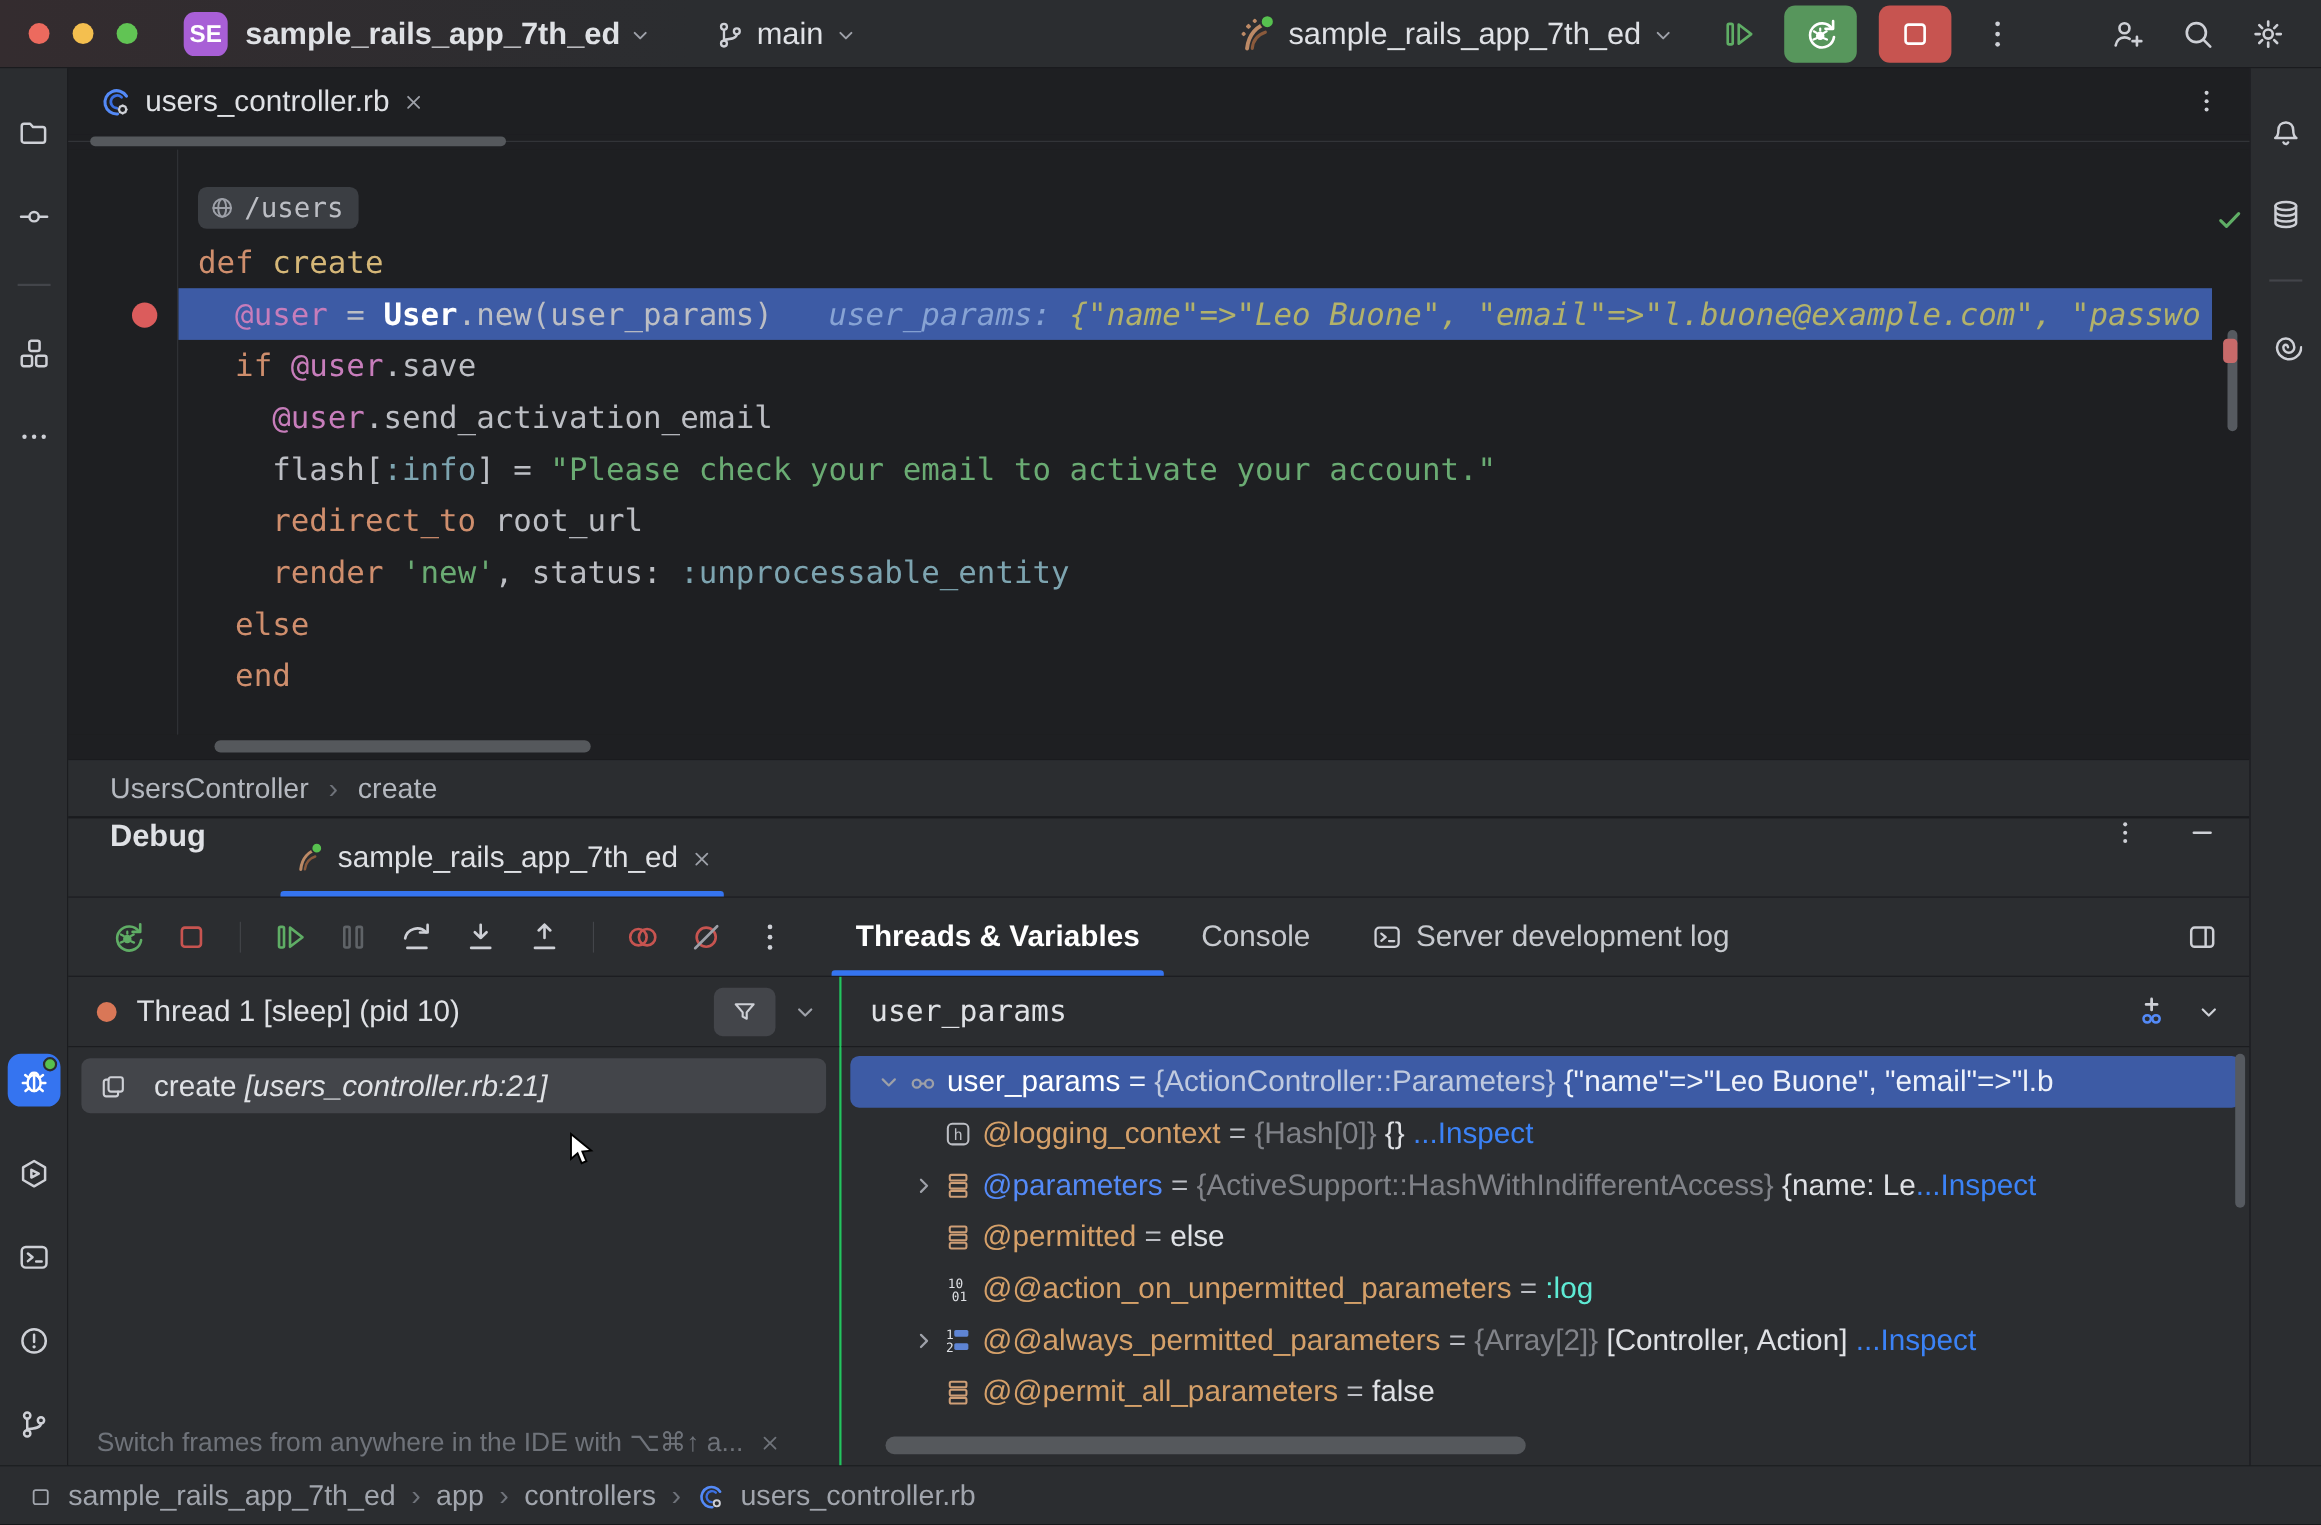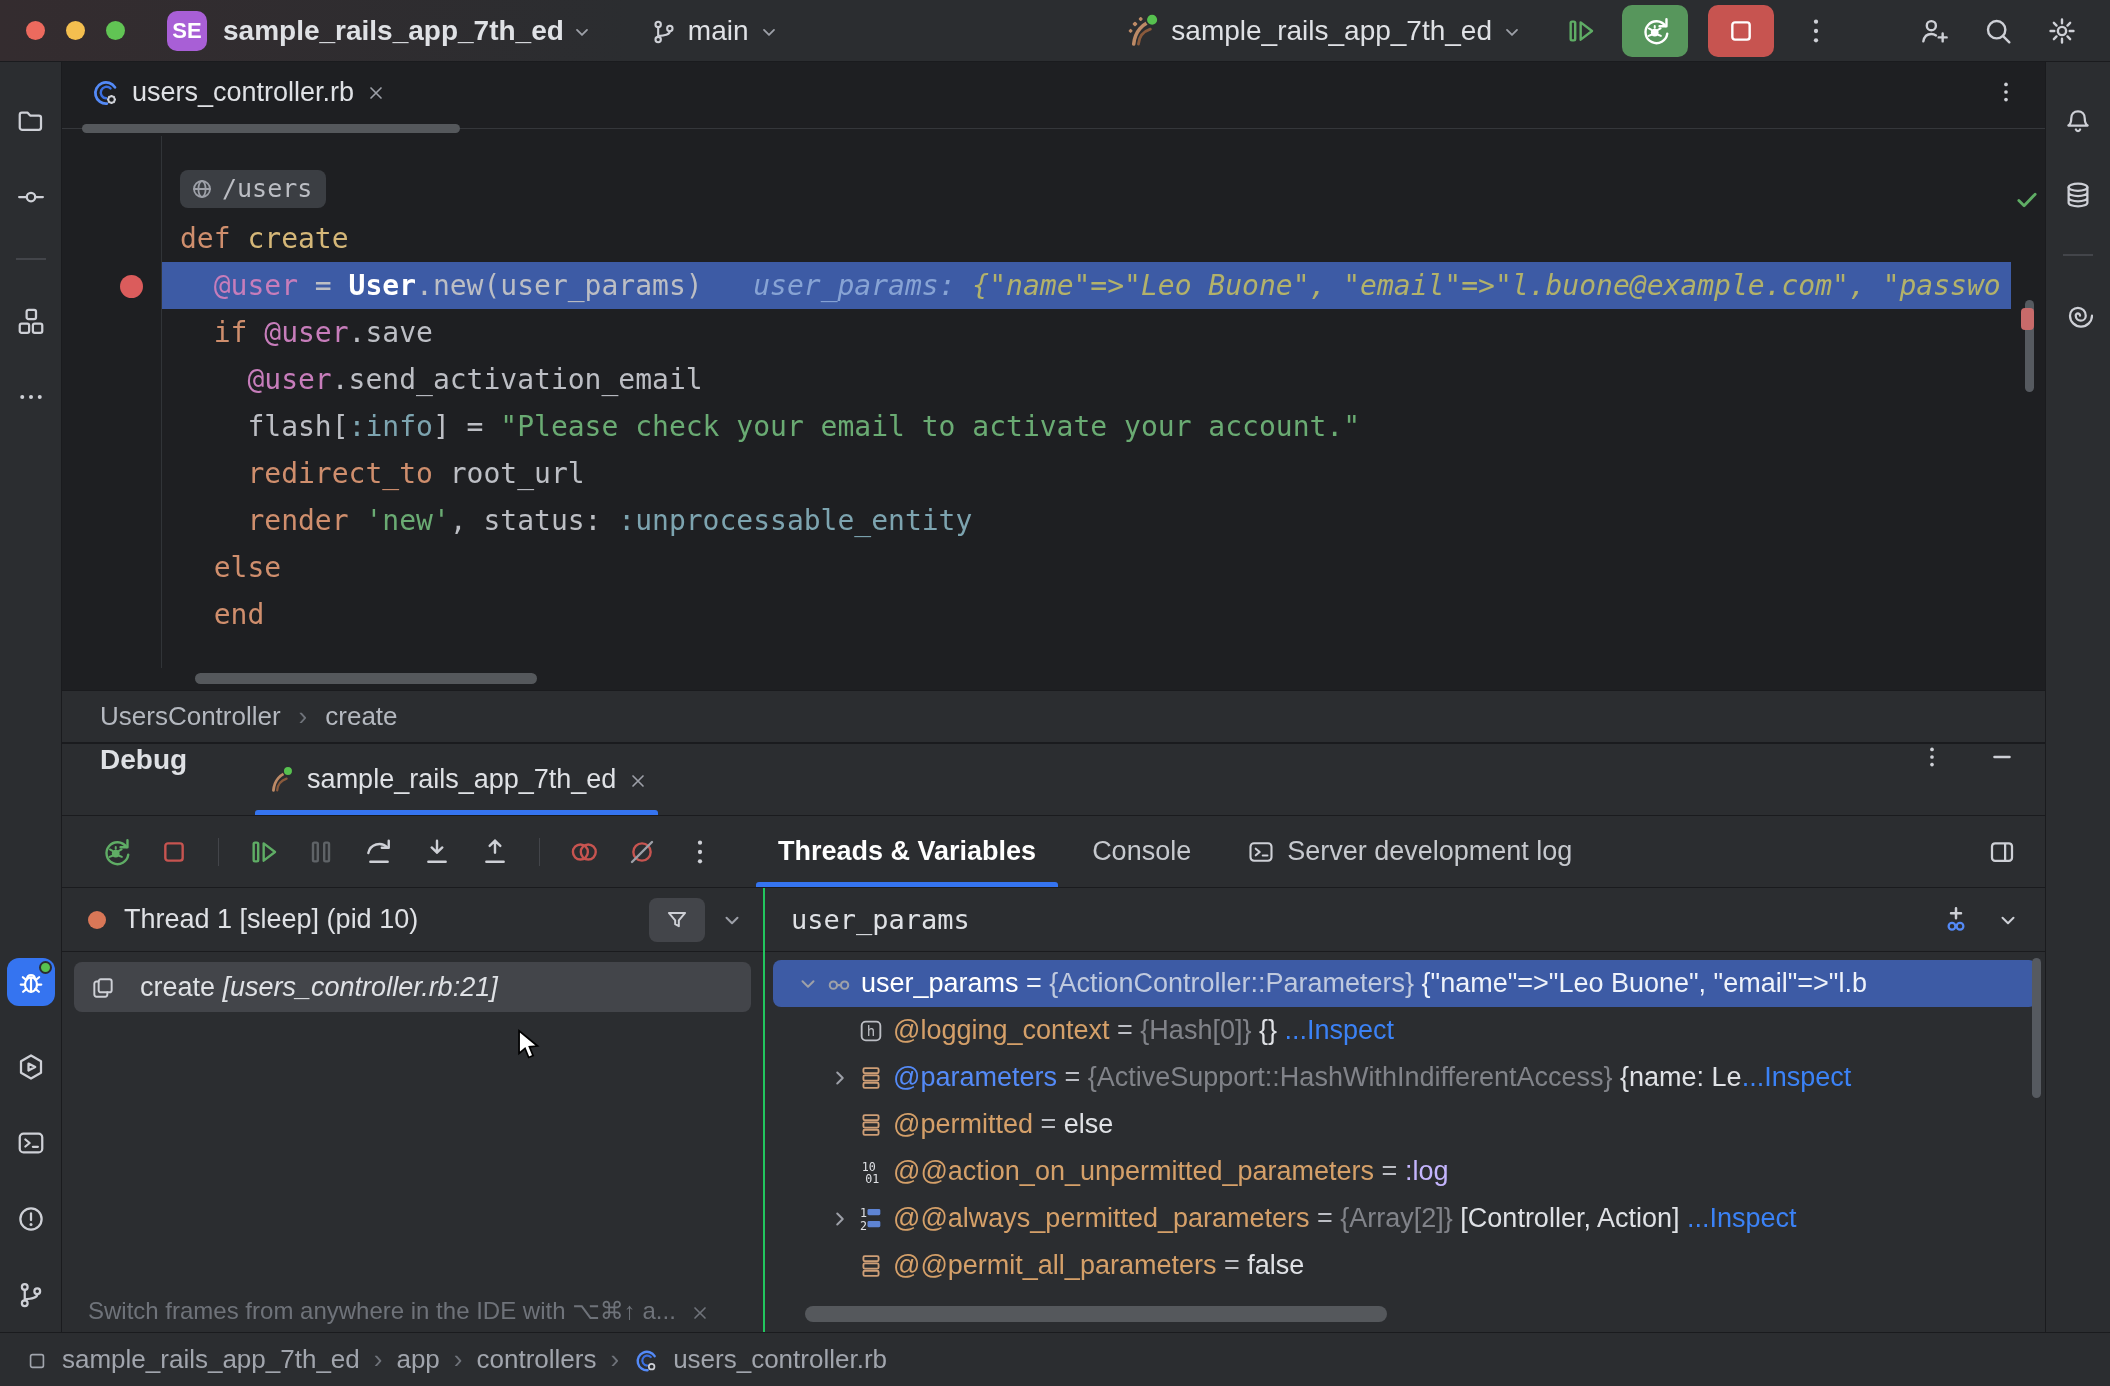--- a/index.html
+++ b/index.html
@@ -119,21 +119,21 @@
   .vars{flex:1;min-width:0;position:relative;display:flex;flex-direction:column}
   .varheader{height:64px;display:flex;align-items:center;padding:0 26px;border-bottom:1px solid #1a1b1e}
   .varheader .title{font-family:"DejaVu Sans Mono",monospace;font-size:27px;color:#dfe1e5}
   .varheader .right{margin-left:auto;display:flex;align-items:center;gap:26px;color:#ced0d6}
   .vartree{flex:1;padding-top:8px;overflow:hidden;font-size:27px}
   .vrow{height:47px;display:flex;align-items:center;white-space:pre;overflow:hidden}
   .vrow.sel{background:#3d5ba5;border-radius:8px;margin:0 8px}
   .vchev{width:34px;flex:none;display:flex;justify-content:center;color:#9da0a8}
   .vicon{width:36px;flex:none;display:flex;justify-content:flex-start}
   .v-vname{color:#d5a069}.v-vname-sel{color:#ffffff}.v-vname-changed{color:#548af7}
-  .v-veq{color:#bcbec4}.v-vtype{color:#818389}.v-vval{color:#dfe1e5}.v-vlink{color:#3b82f6}.v-vsym{color:#c4b5fd}
+  .v-veq{color:#bcbec4}.v-vtype{color:#818389}.v-vval{color:#dfe1e5}.v-vlink{color:#3b82f6}.v-vsym{color:#5eead4}
   .vrow.sel .v-veq,.vrow.sel .v-vval{color:#eef2fa}
   .vrow.sel .v-vtype{color:#bfc9de}
   .vhscroll{position:absolute;left:40px;bottom:10px;width:582px;height:16px;border-radius:8px;background:#55585c}
   .vvscroll{position:absolute;right:4px;top:70px;width:9px;height:140px;border-radius:5px;background:#565a60}
 
   
   .statusbar{height:54px;background:#2b2d30;border-top:1px solid #1a1b1e;display:flex;align-items:center;
     padding:0 26px;font-size:26px;color:#a1a5ad;gap:14px}
   .statusbar .sep{color:#6f737a}
   .statusbar .ic{color:#a1a5ad}

